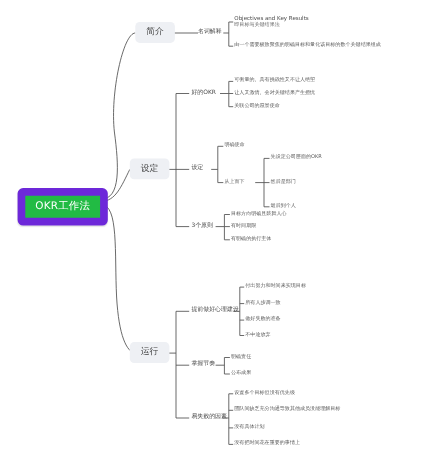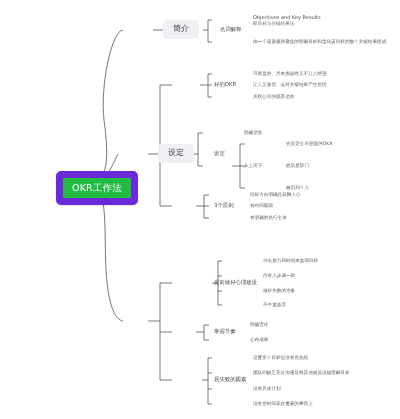--- a/index.html
+++ b/index.html
@@ -24,21 +24,20 @@
     left: 0;
     top: 0;
     width: 400px;
     height: 419px;
     pointer-events: none;
   }
   .node {
     position: absolute;
     white-space: nowrap;
     line-height: 1.1;
-    margin-left: 40px;
   }
   .root-node {
     background: #22bb44;
     color: #ffffff;
     border: 7px solid #6d28d9;
     border-radius: 5px;
     font-size: 9.5px;
     padding: 5px 9px;
     letter-spacing: 0.2px;
     box-shadow: 0 1px 1px rgba(0,0,0,0.10);
@@ -174,20 +173,21 @@
 
   <div class="node leaf-node" style="left:246px; top:140px;">先设定公司层面的OKR</div>
   <div class="node leaf-node" style="left:246px; top:162px;">然后是部门</div>
   <div class="node leaf-node" style="left:246px; top:184px;">最后到个人</div>
 
   <div class="node sub-node" style="left:174px; top:202px;">3个原则</div>
   <div class="node leaf-node" style="left:210px; top:191px;">目标方向明确且鼓舞人心</div>
   <div class="node leaf-node" style="left:210px; top:202px;">有时间期限</div>
   <div class="node leaf-node" style="left:210px; top:214px;">有明确的执行主体</div>
 
+  <div class="node branch-node" style="left:118px; top:311px;">运行</div>
 
   <div class="node sub-node" style="left:174px; top:279px;">提前做好心理建设</div>
   <div class="node leaf-node" style="left:223px; top:257px;">付出努力和时间来实现目标</div>
   <div class="node leaf-node" style="left:223px; top:272px;">所有人步调一致</div>
   <div class="node leaf-node" style="left:223px; top:287px;">做好失败的准备</div>
   <div class="node leaf-node" style="left:223px; top:301px;">不中途放弃</div>
 
   <div class="node sub-node" style="left:174px; top:328px;">掌握节奏</div>
   <div class="node leaf-node" style="left:210px; top:321px;">明确责任</div>
   <div class="node leaf-node" style="left:210px; top:336px;">公布成果</div>

